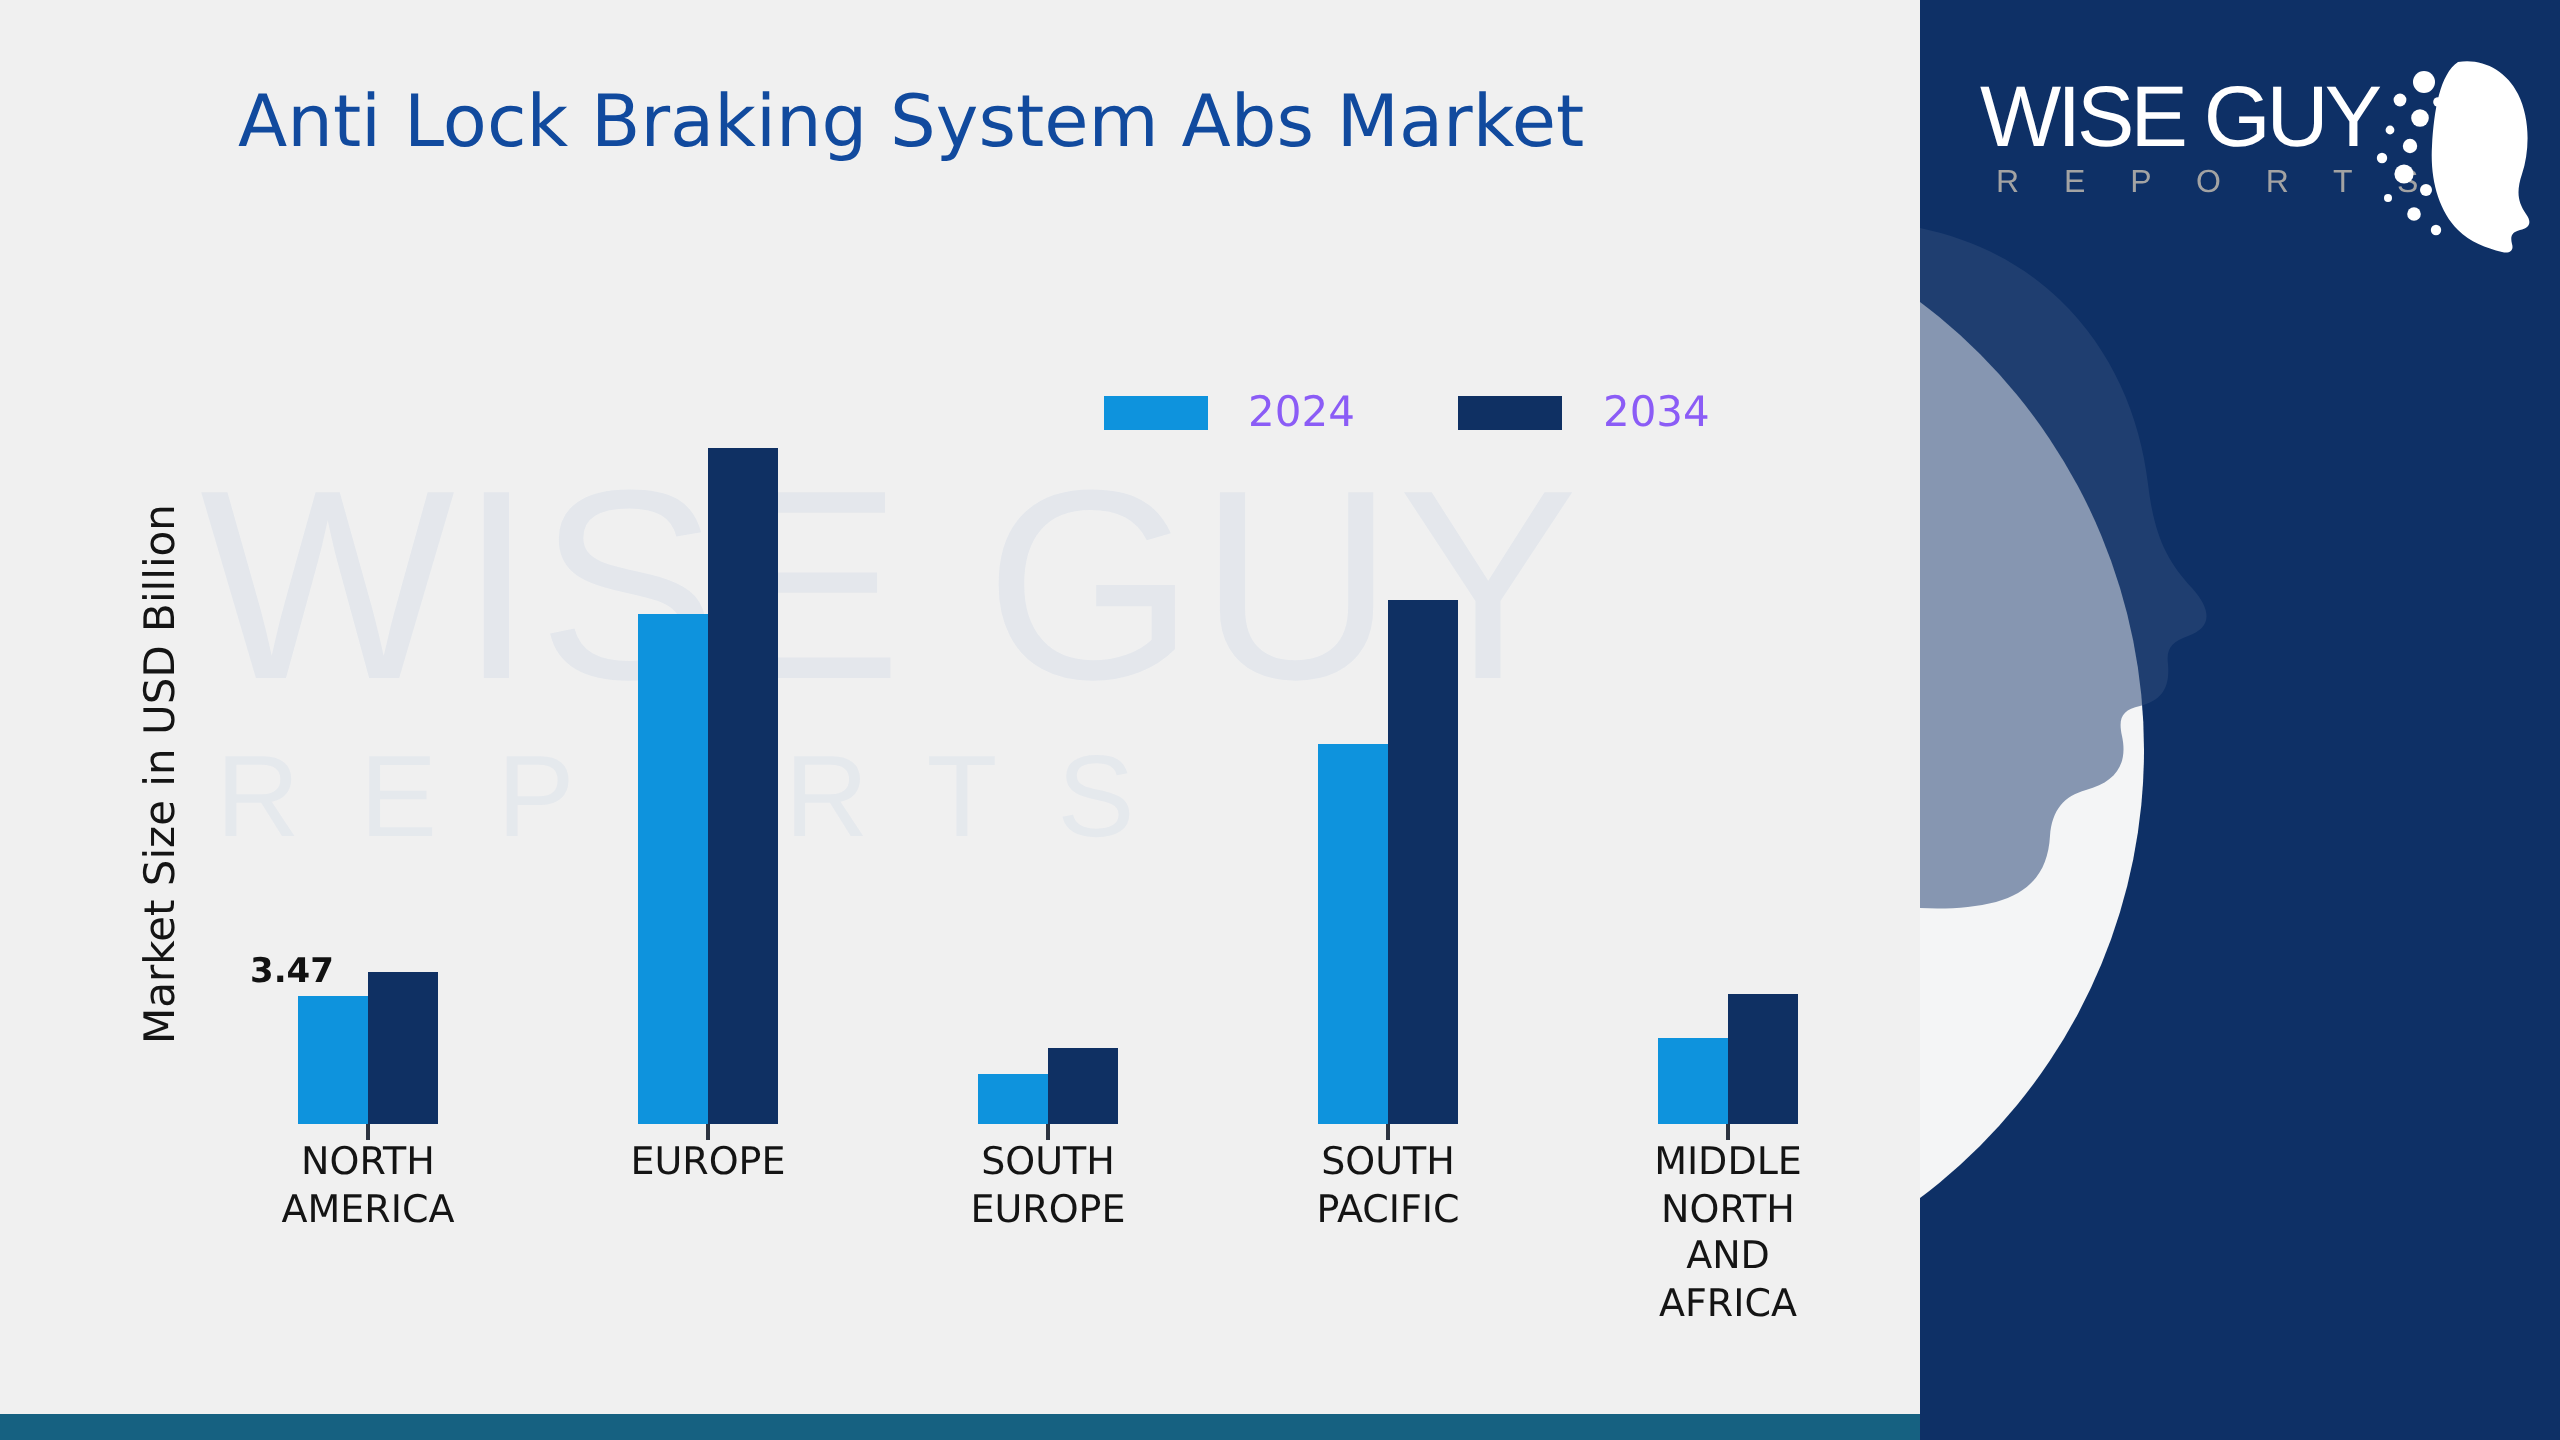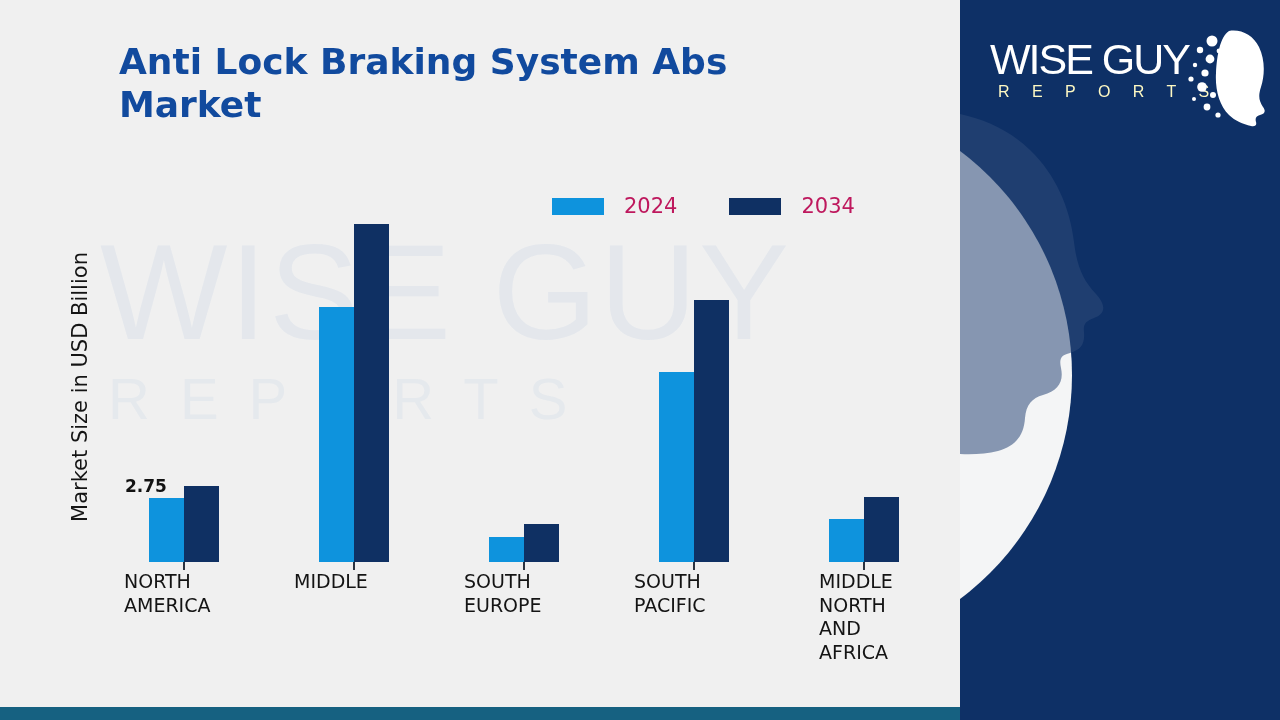--- a/index.html
+++ b/index.html
@@ -70,21 +70,21 @@
     font-size: 43px;
     letter-spacing: -2px;
     font-family: "Liberation Sans", sans-serif;
     font-weight: 400;
     white-space: nowrap;
   }
   .logo-reports {
     position: absolute;
     left: 8px;
     top: 56px;
-    color: #fef9c3;
+    color: #a3a3a3;
     font-size: 16px;
     letter-spacing: 9px;
     font-family: "Liberation Sans", sans-serif;
     white-space: nowrap;
   }
   .logo-face {
     position: absolute;
     left: 195px;
     top: 0px;
     width: 80px;
@@ -127,21 +127,21 @@
   
   .chart-title {
     position: absolute;
     left: 119px;
     top: 40px;
     width: 700px;
     font-size: 36px;
     line-height: 43px;
     color: #114a9e;
     font-family: "DejaVu Sans", sans-serif;
-    font-weight: 700;
+    font-weight: 400;
   }
 
   
   .y-axis-label {
     position: absolute;
     left: -110px;
     top: 375px;
     width: 380px;
     text-align: center;
     transform: rotate(-90deg);
@@ -163,21 +163,21 @@
     display: flex;
     align-items: center;
     gap: 20px;
   }
   .legend-swatch {
     width: 52px;
     height: 17px;
   }
   .legend-text {
     font-size: 21px;
-    color: #be185d;
+    color: #8b5cf6;
     font-family: "DejaVu Sans", sans-serif;
   }
 
   
   .plot {
     position: absolute;
     left: 110px;
     top: 180px;
     width: 840px;
     height: 382px;
@@ -210,20 +210,21 @@
     left: 34px;
     width: 1.5px;
     height: 8px;
     background: #2c3340;
   }
   .cat-label {
     position: absolute;
     top: 390px;
     width: 170px;
     left: -50px;
+    text-align: center;
     font-size: 19px;
     line-height: 23.5px;
     color: #141414;
     font-family: "DejaVu Sans", sans-serif;
   }
 </style>
 </head>
 <body>
 
 <div id="page">
@@ -274,30 +275,30 @@
     </div>
     <div class="legend-item">
       <span class="legend-swatch" id="sw1" style="background: rgb(15, 48, 99);"></span>
       <span class="legend-text">2034</span>
     </div>
   </div>
 
   <div class="plot" id="plot">
       <div class="bar-group" style="left: 39px;">
         <div class="bar b2024" style="height: 63.6667px; background: rgb(14, 147, 221);"></div>
-        <div class="bar-value" style="bottom: 65.6667px;">2.75</div>
+        <div class="bar-value" style="bottom: 65.6667px;">3.47</div>
         <div class="bar b2032" style="height: 76.4px; background: rgb(15, 48, 99);"></div>
         <div class="tick"></div>
         <div class="cat-label" style="width: 120px; left: -25px;">NORTH AMERICA</div>
       </div>
       <div class="bar-group" style="left: 209px;">
         <div class="bar b2024" style="height: 254.667px; background: rgb(14, 147, 221);"></div>
         <div class="bar b2032" style="height: 338.012px; background: rgb(15, 48, 99);"></div>
         <div class="tick"></div>
-        <div class="cat-label" style="width: 120px; left: -25px;">MIDDLE</div>
+        <div class="cat-label" style="width: 120px; left: -25px;">EUROPE</div>
       </div>
       <div class="bar-group" style="left: 379px;">
         <div class="bar b2024" style="height: 25.4667px; background: rgb(14, 147, 221);"></div>
         <div class="bar b2032" style="height: 38.2px; background: rgb(15, 48, 99);"></div>
         <div class="tick"></div>
         <div class="cat-label" style="width: 120px; left: -25px;">SOUTH EUROPE</div>
       </div>
       <div class="bar-group" style="left: 549px;">
         <div class="bar b2024" style="height: 189.842px; background: rgb(14, 147, 221);"></div>
         <div class="bar b2032" style="height: 261.612px; background: rgb(15, 48, 99);"></div>

